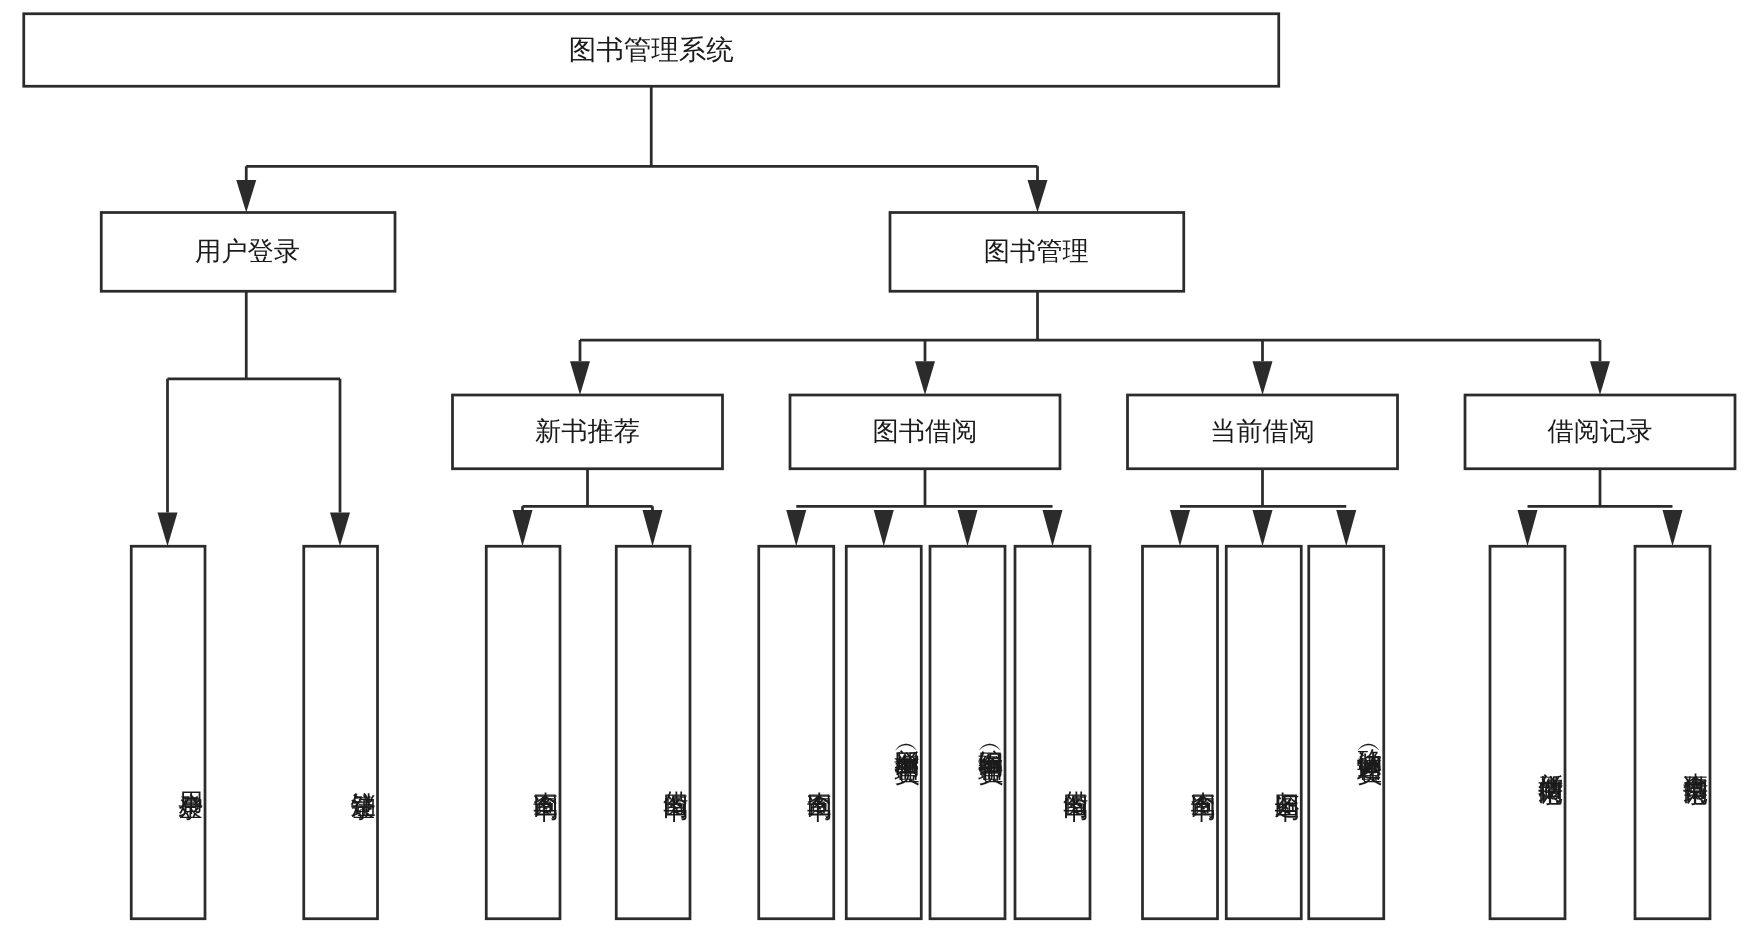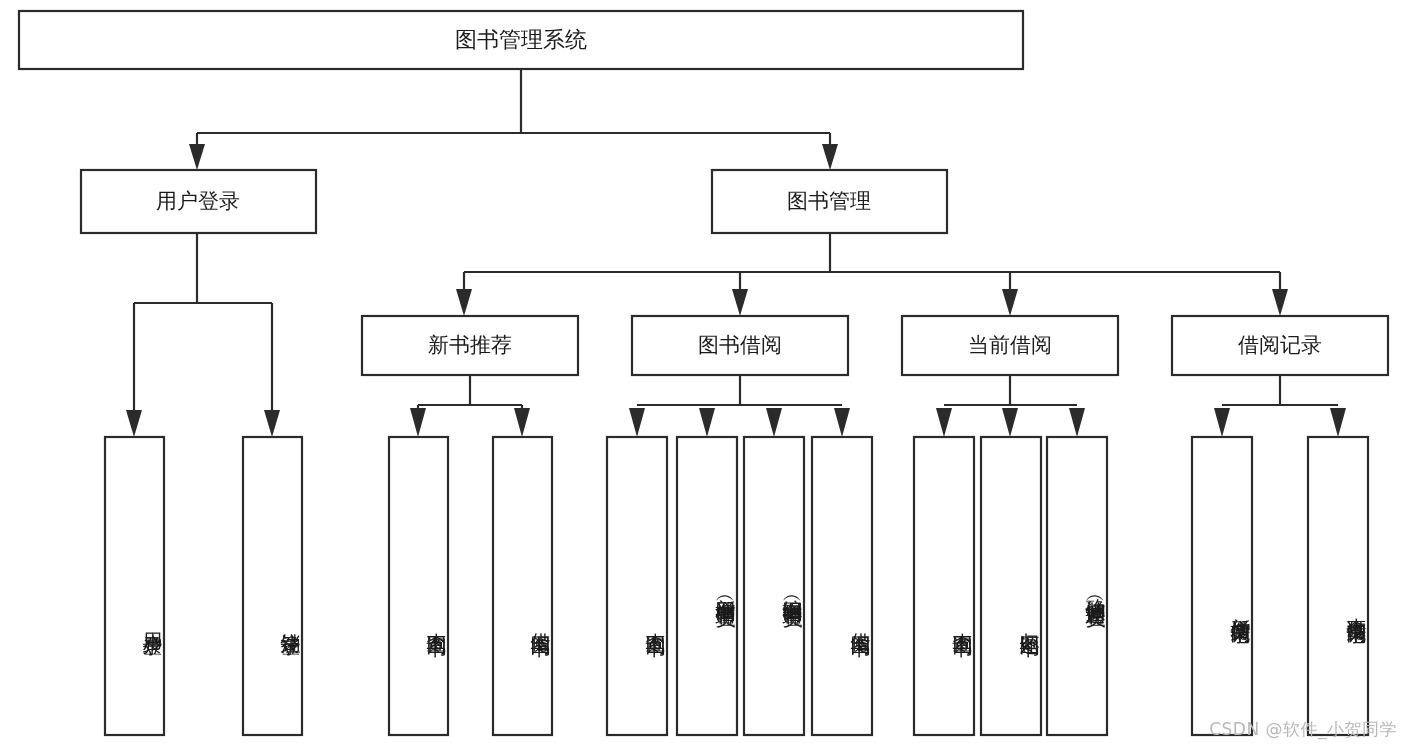--- a/index.html
+++ b/index.html
@@ -226,15 +226,14 @@
   <div class="leaf-label" style="left:744px; top:447px; width:60px; height:285px;">编辑图书（管理员）</div>
   <div class="leaf-label" style="left:812px; top:510px; width:60px; height:220px;">借阅图书</div>
 
   <div class="leaf-label" style="left:914px; top:510px; width:60px; height:220px;">查询图书</div>
   <div class="leaf-label" style="left:981px; top:510px; width:60px; height:220px;">归还图书</div>
   <div class="leaf-label" style="left:1047px; top:447px; width:60px; height:285px;">确认归还（管理员）</div>
 
   <div class="leaf-label" style="left:1192px; top:478px; width:60px; height:256px;">新增借阅记录</div>
   <div class="leaf-label" style="left:1308px; top:478px; width:60px; height:256px;">查询借阅记录</div>
 
-  <div class="watermark">CSDN @软件_小贺同学</div>
 
 </div>
 
 </body></html>

